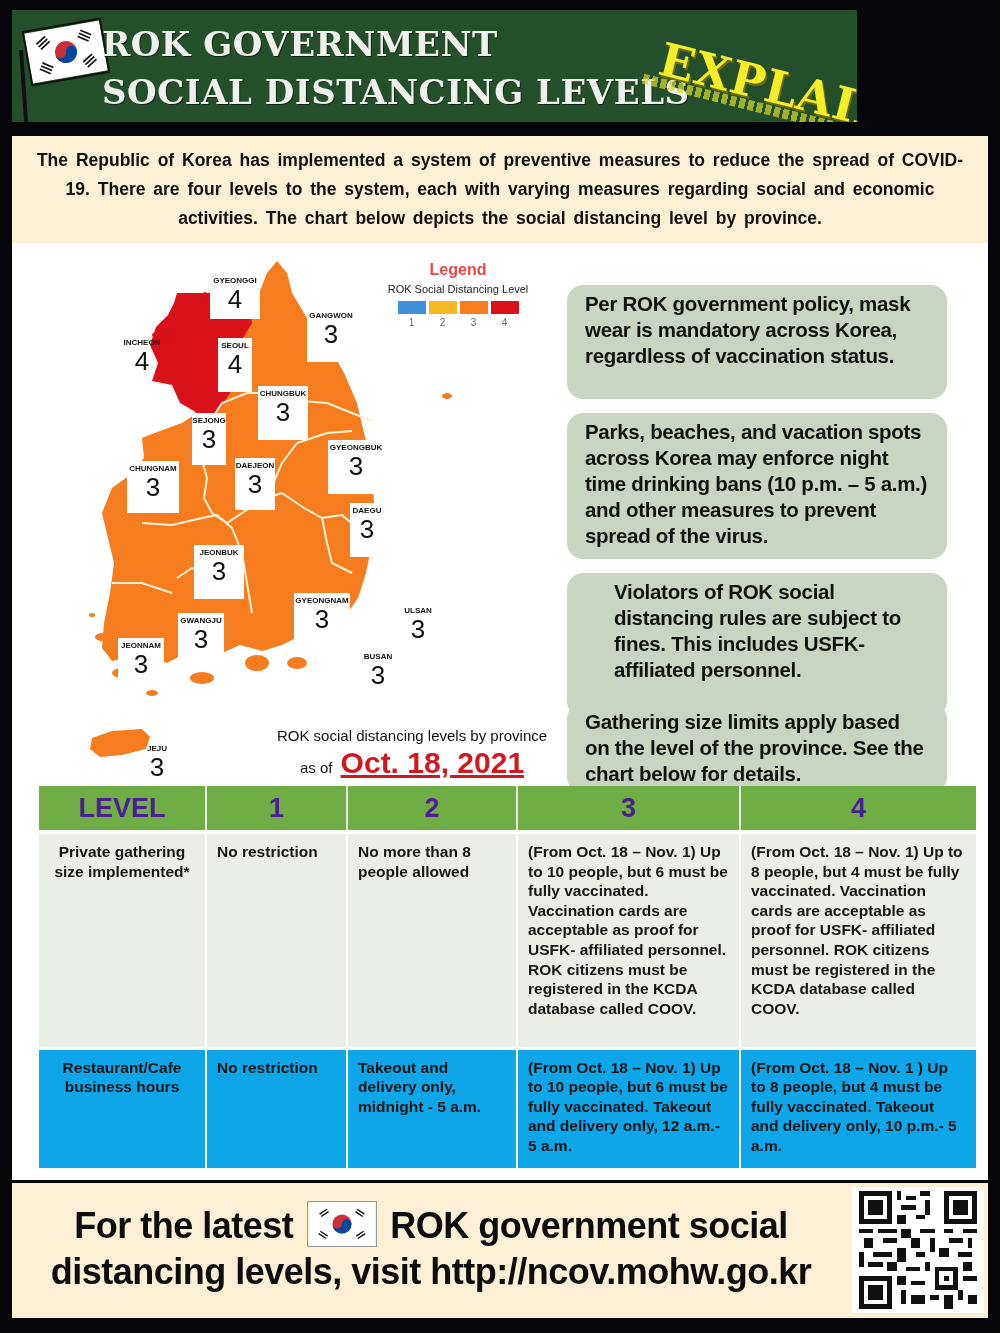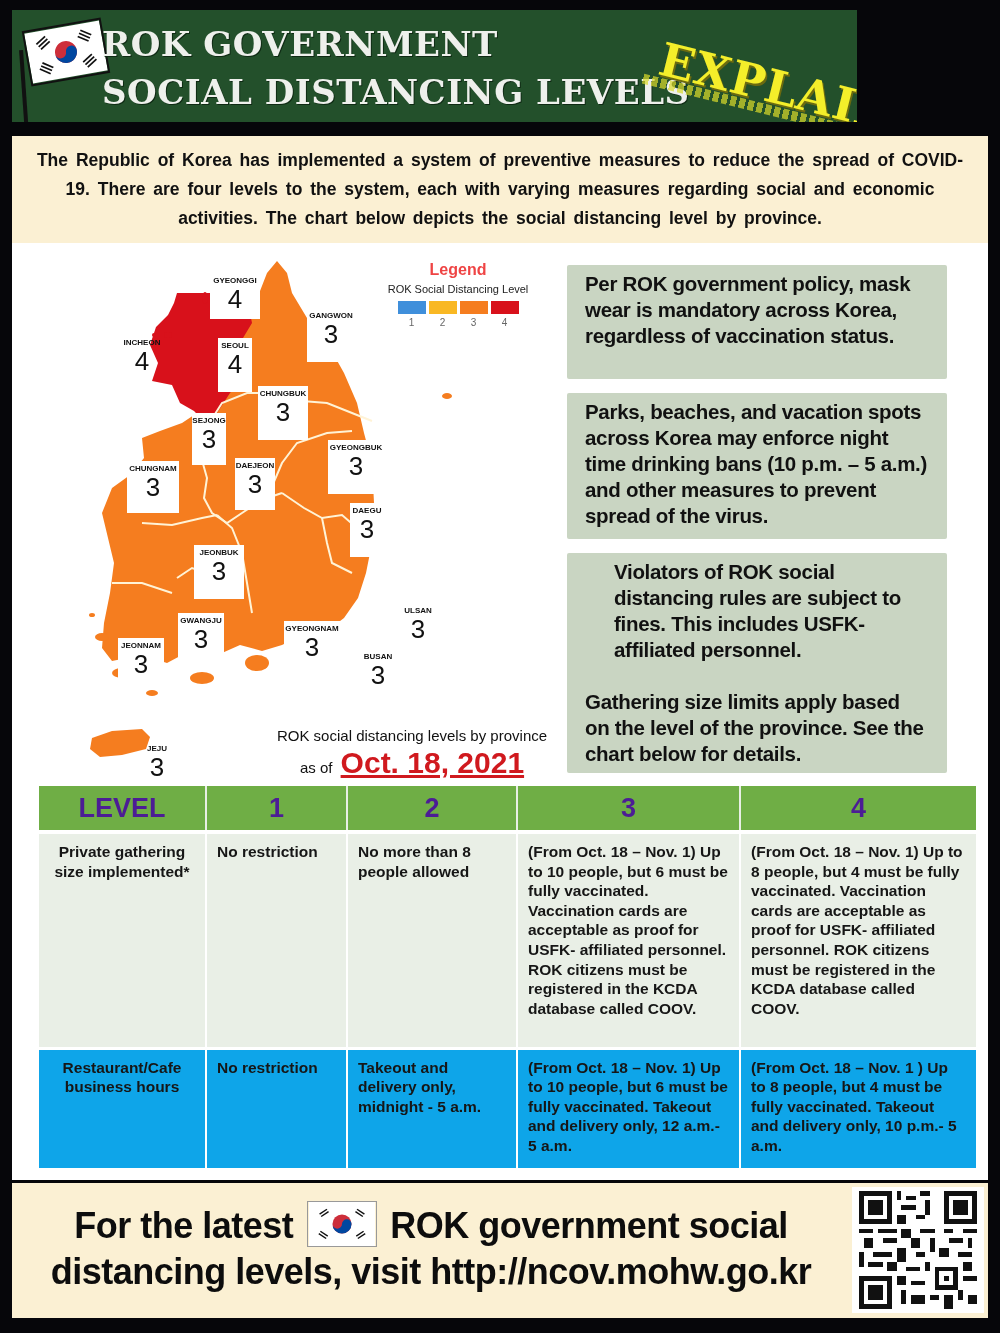--- a/index.html
+++ b/index.html
@@ -37,21 +37,21 @@
   .legend .sw span { width: 28px; height: 13px; display: block; }
   .legend .nums { display: flex; justify-content: center; gap: 3px; margin-top: 3px; }
   .legend .nums span { width: 28px; font-size: 10px; color: #666; text-align: center; }
 
   .map-caption { position: absolute; left: 180px; top: 474px; width: 300px; text-align: center; }
   .map-caption .c1 { font-size: 15px; color: #111; }
   .map-caption .c2 { margin-top: 2px; font-size: 15px; color: #111; }
   .map-caption .date { color: #d0191e; font-weight: bold; font-size: 30px; text-decoration: underline; text-decoration-thickness: 3px; margin-left: 4px; }
 
   
-  .callout { position: absolute; left: 555px; width: 380px; background: #c9d5c2; border-radius: 2px; padding: 6px 18px; font-family: "Liberation Sans", sans-serif; font-weight: bold; font-size: 20.5px; line-height: 26px; color: #111; letter-spacing: -0.3px; }
+  .callout { position: absolute; left: 555px; width: 380px; background: #c9d5c2; border-radius: 16px; padding: 6px 18px; font-family: "Liberation Sans", sans-serif; font-weight: bold; font-size: 20.5px; line-height: 26px; color: #111; letter-spacing: -0.3px; margin-top: 20px; }
 
   
   .table { position: absolute; left: 27px; top: 543px; width: 937px; border-collapse: collapse; table-layout: fixed; }
   .table th { background: #6fae45; color: #4c1d95; font-weight: bold; font-size: 27px; height: 46px; text-align: center; border-right: 2px solid #e8efe4; }
   .table th:last-child { border-right: none; }
   .table td { vertical-align: top; font-weight: bold; font-size: 15.5px; line-height: 19.6px; color: #161616; padding: 8px 10px; border-right: 2px solid #ffffff; }
   .table td:last-child { border-right: none; }
   .table tr.r1 td { background: #e9efe6; height: 216px; border-top: 4px solid #ffffff; }
   .table tr.r2 td { background: #0ea5e9; height: 120px; border-top: 3px solid #ffffff; }
   .table td.rowhead { text-align: center; }
@@ -176,21 +176,21 @@
         <span class="pv">3</span>
       </div>
       <div class="plabel" style="left:268px;top:250px;width:34px;height:54px;">
         <span class="pn">DAEGU</span>
         <span class="pv">3</span>
       </div>
       <div class="plabel" style="left:112px;top:275px;width:50px;height:54px;margin-top:17px;">
         <span class="pn">JEONBUK</span>
         <span class="pv">3</span>
       </div>
-      <div class="plabel" style="left:202px;top:340px;width:56px;height:54px;margin-top:28px;">
+      <div class="plabel" style="left:212px;top:340px;width:56px;height:54px;">
         <span class="pn">GYEONGNAM</span>
         <span class="pv">3</span>
       </div>
       <div class="plabel nobg" style="left:318px;top:350px;width:36px;height:48px;">
         <span class="pn">ULSAN</span>
         <span class="pv">3</span>
       </div>
       <div class="plabel" style="left:96px;top:360px;width:46px;height:54px;">
         <span class="pn">GWANGJU</span>
         <span class="pv">3</span>

